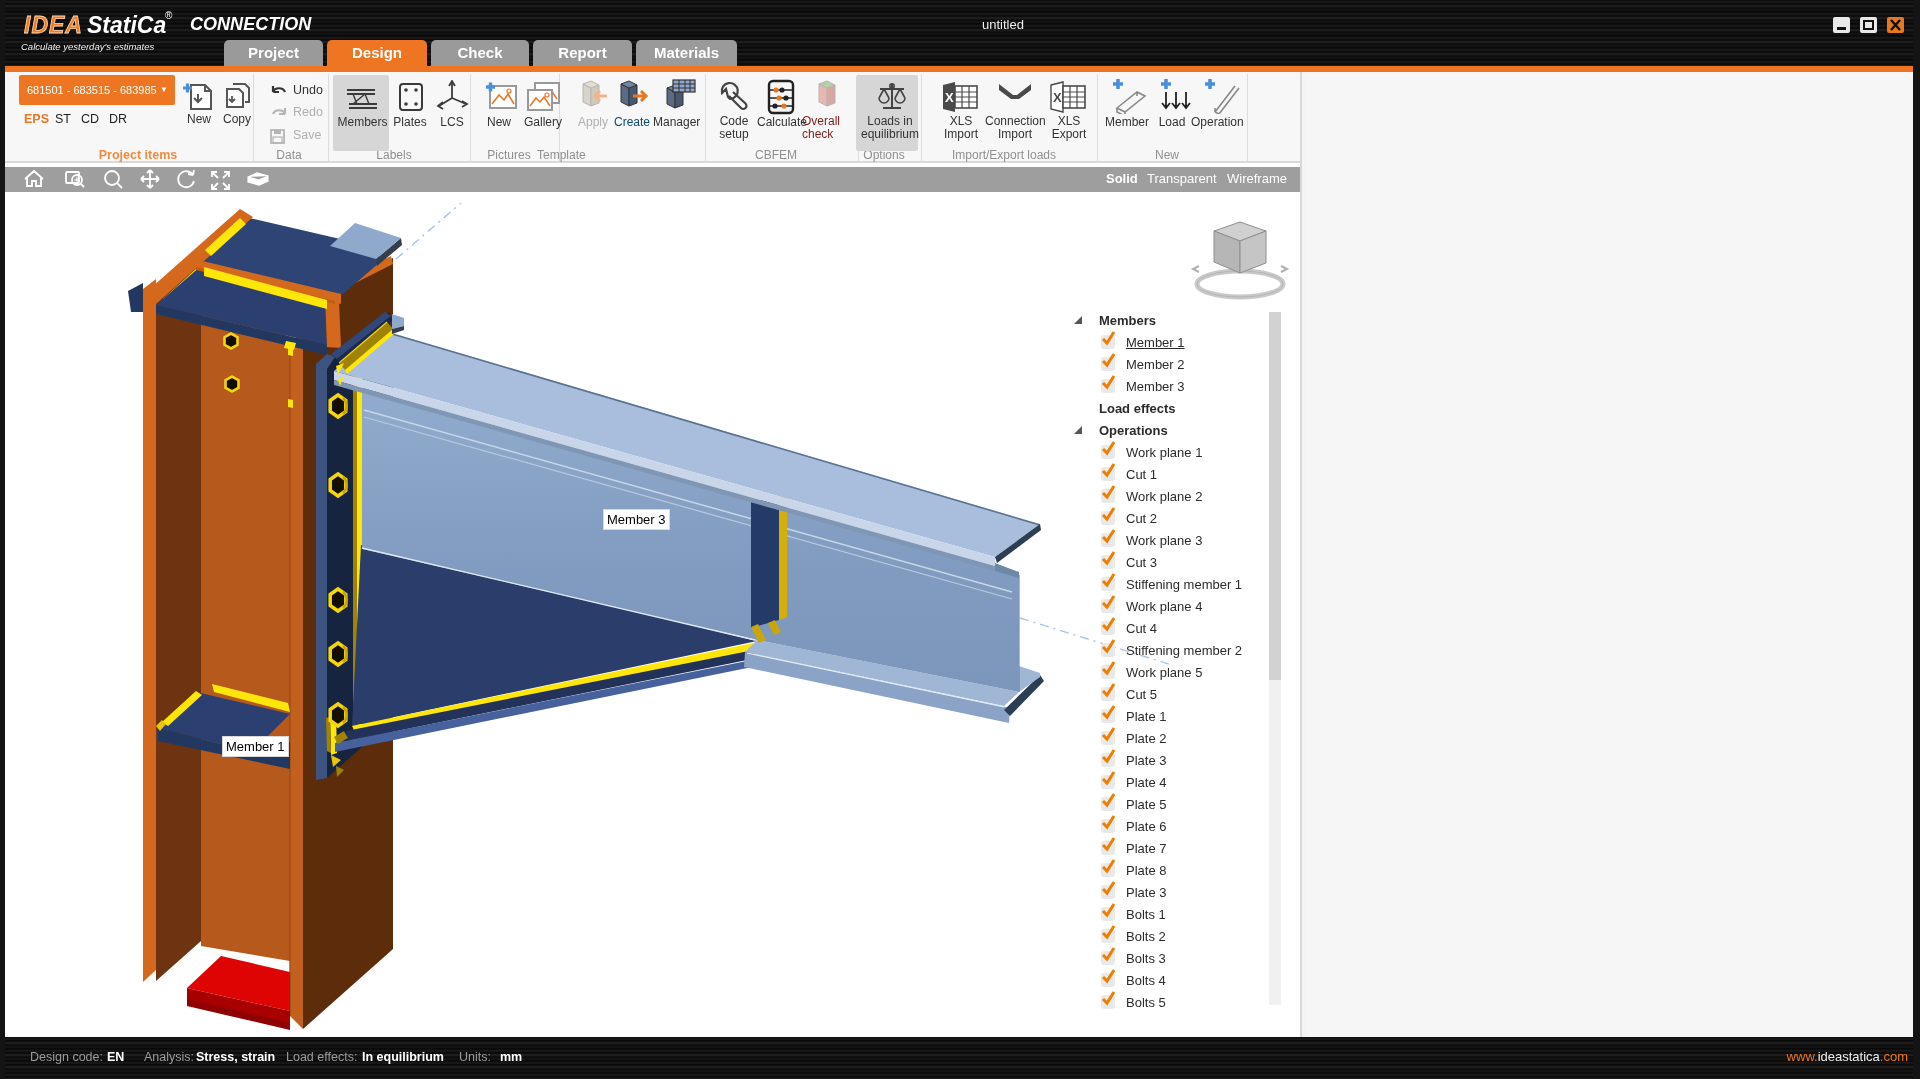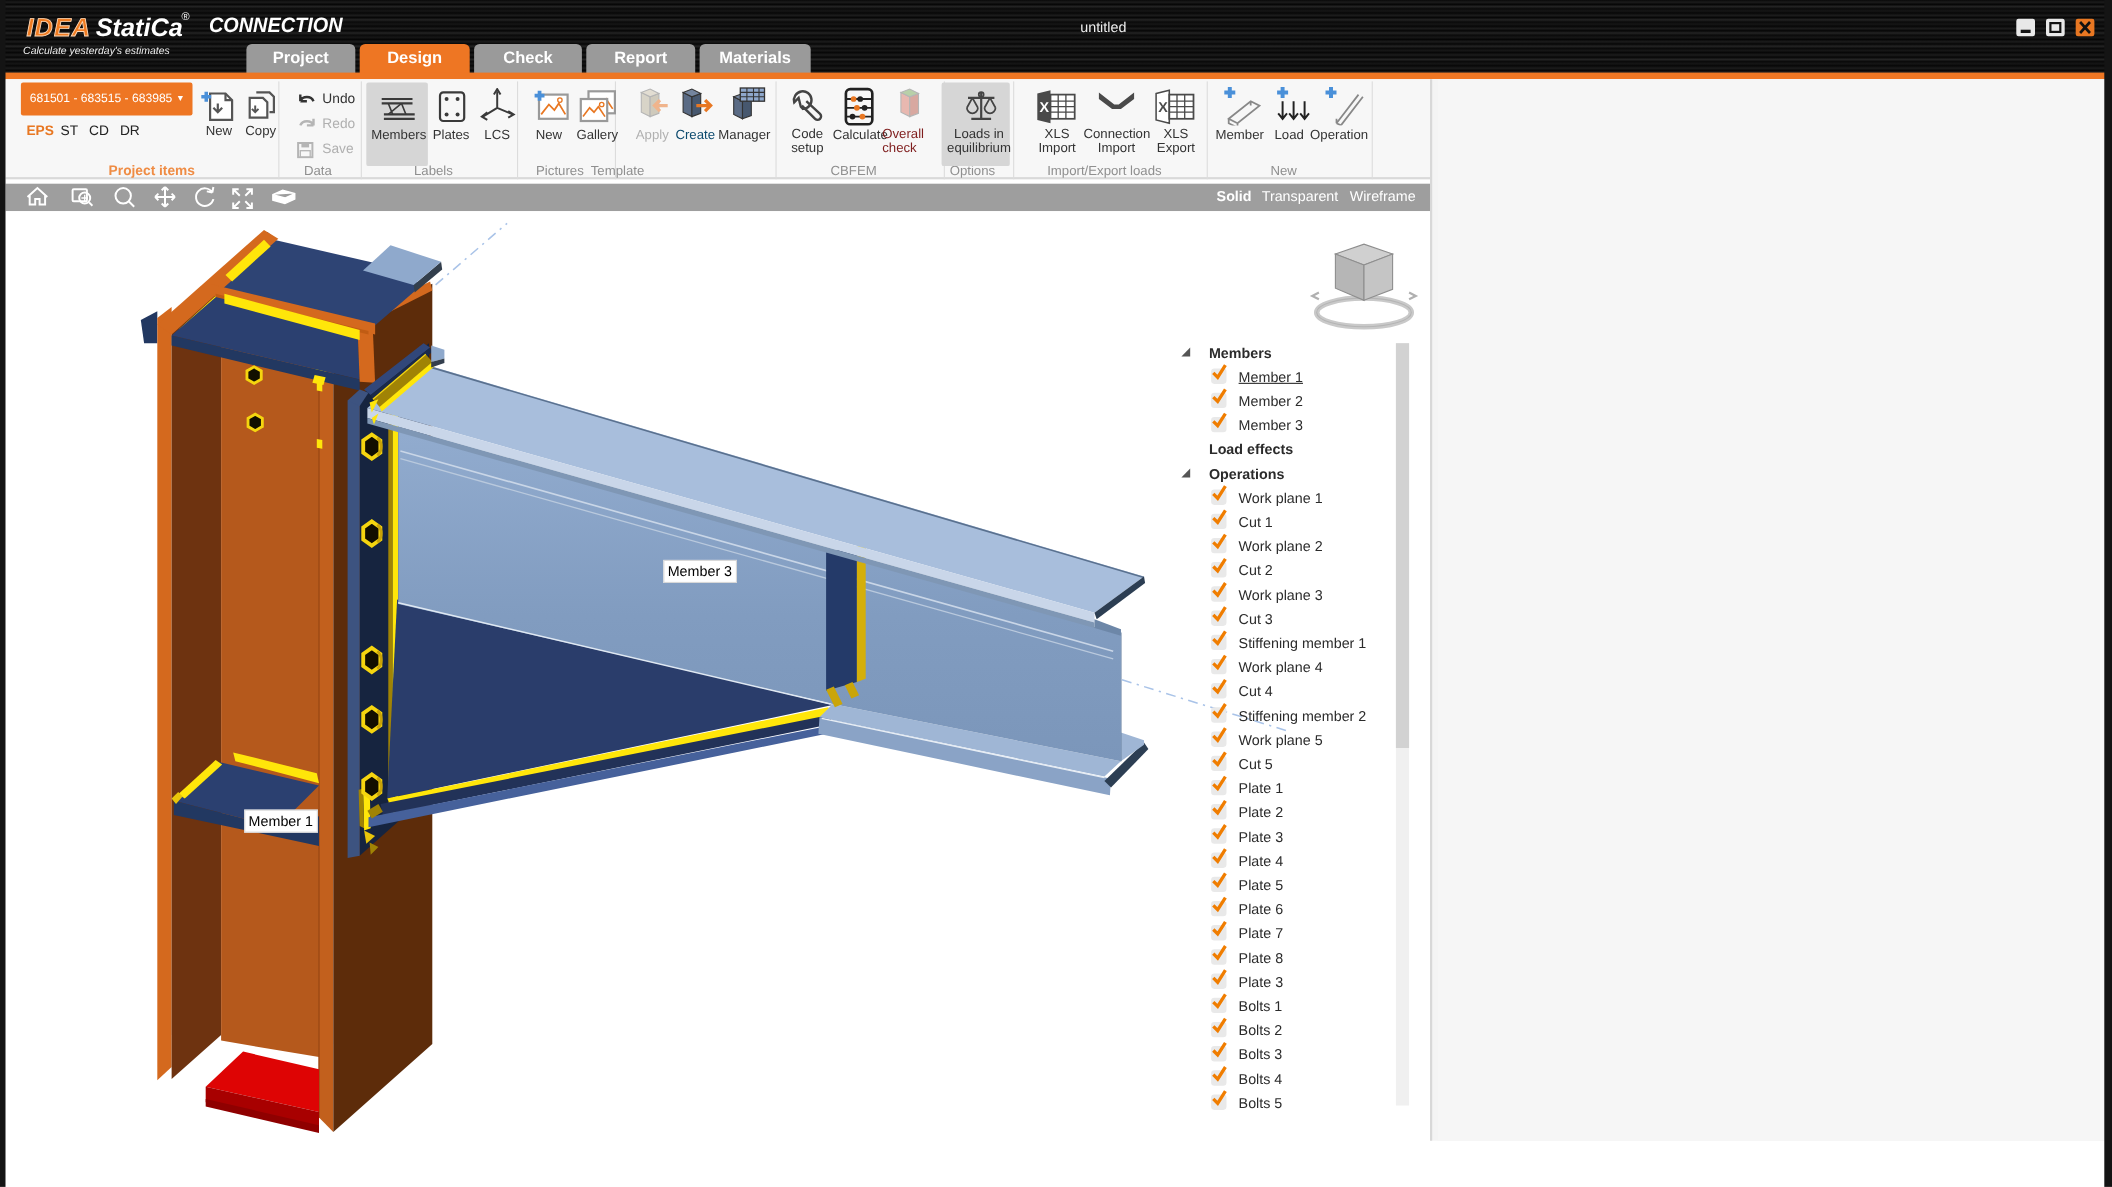--- a/index.html
+++ b/index.html
@@ -637,16 +637,27 @@
         <div id="scrollthumb"></div>
       </div>
   <div class="mlabel" style="left:598px; top:317px;">Member 3</div>
   <div class="mlabel" style="left:217px; top:544px;">Member 1</div>
 </div>
 
 <div id="rightpanel">
       <div class="inner"></div>
     </div>
 
+<div id="statusbar" class="metal">
+  <div class="txt" style="left:30px;">Design code:</div>
+      <div class="txt" style="left:107px;"><b>EN</b></div>
+  <div class="txt" style="left:144px;">Analysis:</div>
+      <div class="txt" style="left:196px;"><b>Stress, strain</b></div>
+  <div class="txt" style="left:286px;">Load effects:</div>
+      <div class="txt" style="left:362px;"><b>In equilibrium</b></div>
+  <div class="txt" style="left:459px;">Units:</div>
+      <div class="txt" style="left:500px;"><b>mm</b></div>
+  <div id="weburl">www.<b>ideastatica</b>.com</div>
+</div>
 
 <div id="bord-l"></div>
 <div id="bord-r"></div>
 </div>
 
 </body></html>

